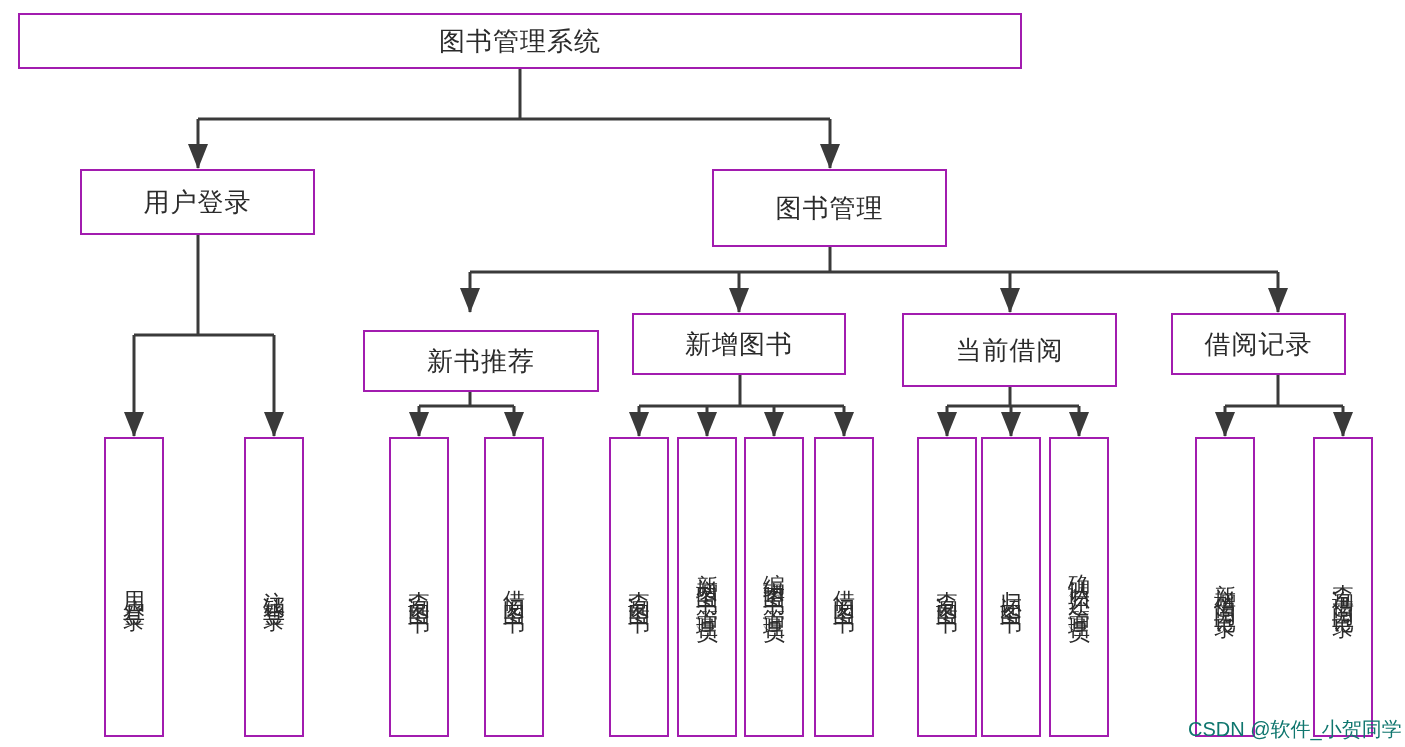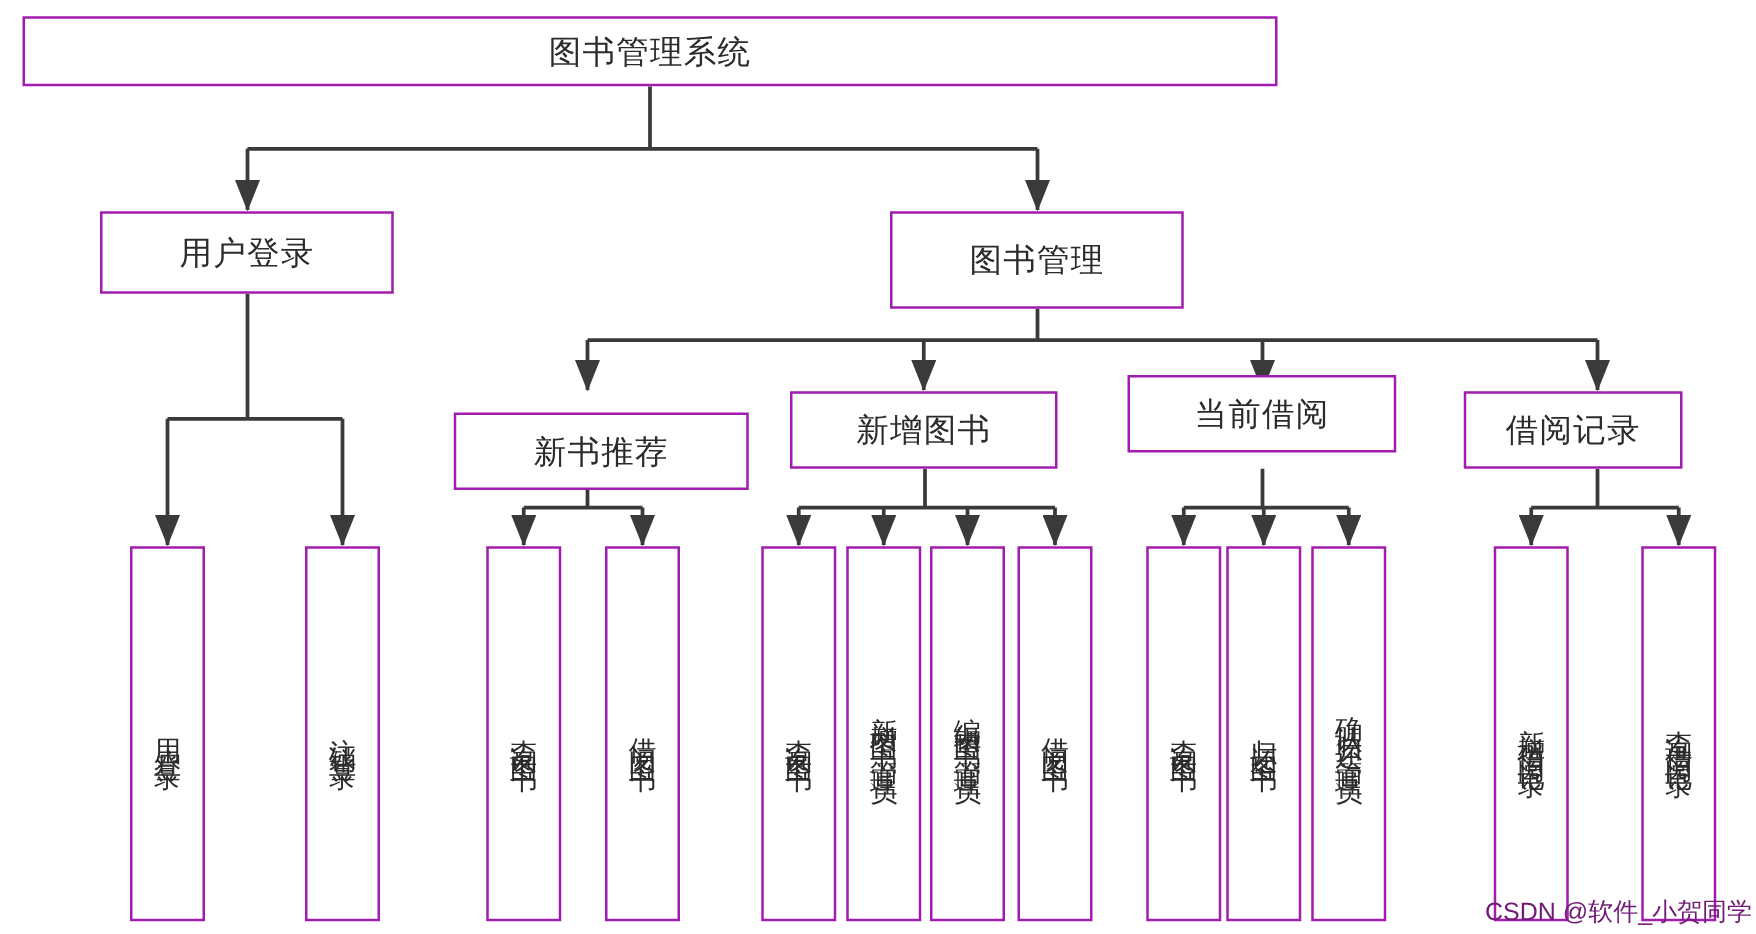--- a/index.html
+++ b/index.html
@@ -51,21 +51,21 @@
     letter-spacing: 7px;
     color: #2b2b2b;
     white-space: nowrap;
   }
   #watermark {
     position: absolute;
     left: 1188px;
     top: 716px;
     z-index: 3;
     font-size: 20px;
-    color: #701a75;
+    color: #0f766e;
     white-space: nowrap;
   }
 </style>
 </head>
 <body>
 
 <svg id="connector-svg" width="1405" height="747" viewBox="0 0 1405 747">
   <defs>
     <marker id="arw" markerUnits="userSpaceOnUse" markerWidth="25" markerHeight="20" refX="24" refY="10" orient="auto">
       <path d="M0 0 L25 10 L0 20 Z" fill="#3a3a3a"></path>
@@ -132,21 +132,21 @@
 <div class="box" style="left:712px; top:169px; width:235px; height:78px">
   <span class="hlabel">图书管理</span>
 </div>
 
 <div class="box" style="left:363px; top:330px; width:236px; height:62px">
   <span class="hlabel">新书推荐</span>
 </div>
 <div class="box" style="left:632px; top:313px; width:214px; height:62px">
   <span class="hlabel">新增图书</span>
 </div>
-<div class="box" style="left:902px; top:300px; width:215px; height:62px">
+<div class="box" style="left:902px; top:313px; width:215px; height:74px">
   <span class="hlabel">当前借阅</span>
 </div>
 <div class="box" style="left:1171px; top:313px; width:175px; height:62px">
   <span class="hlabel">借阅记录</span>
 </div>
 
 <div class="box vbox" style="left:104px">
   <span class="vlabel">用户登录</span>
 </div>
 <div class="box vbox" style="left:244px">

